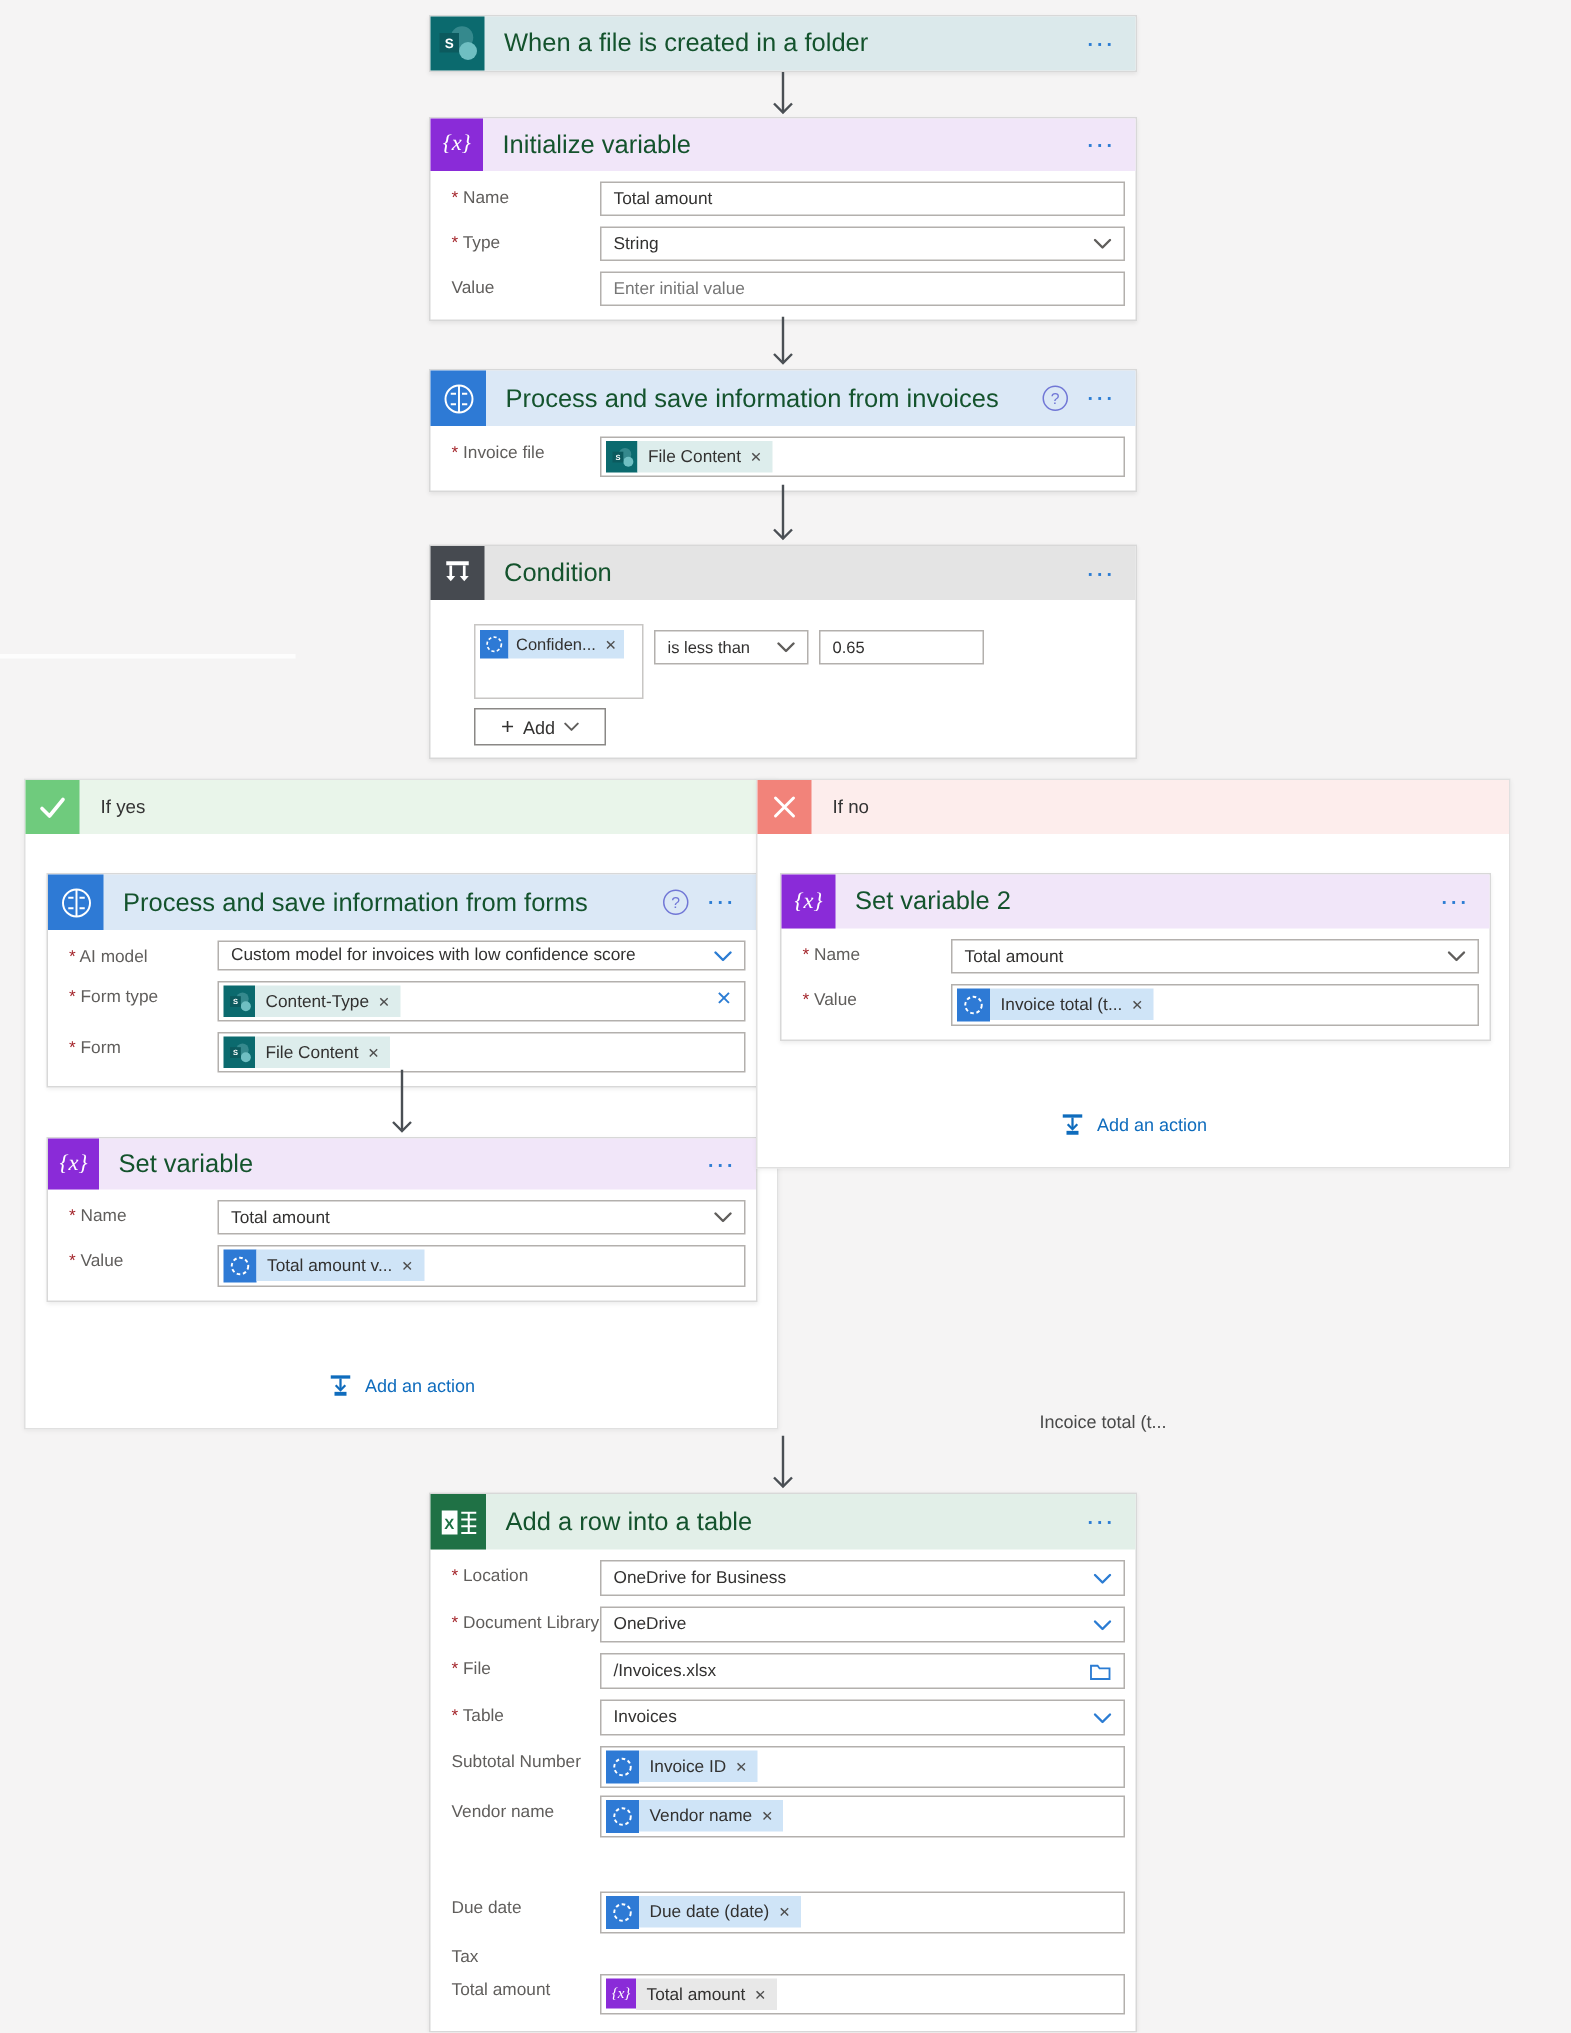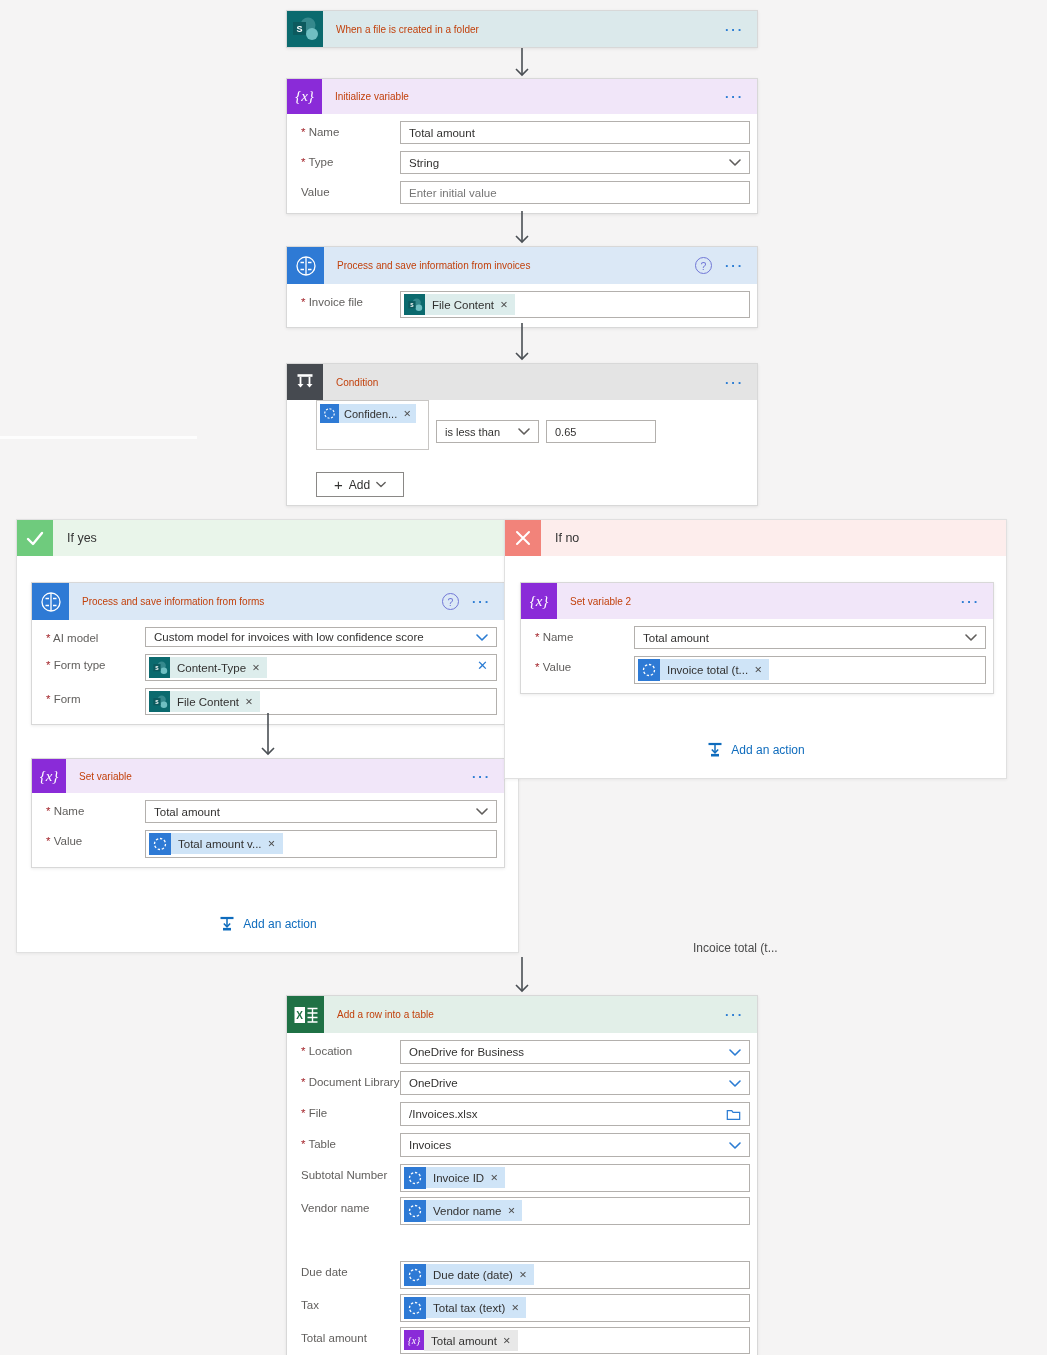--- a/index.html
+++ b/index.html
@@ -14,21 +14,21 @@
   .canvas { position:absolute; inset:0; }
 
   
   .card {
     position:absolute; background:#fff;
     border:1px solid #d8d8d8;
     box-shadow:0 1px 3px rgba(0,0,0,.08);
   }
   .card-header { display:flex; align-items:stretch; cursor:pointer; }
   .hicon { flex:none; display:flex; align-items:center; justify-content:center; color:#fff; }
-  .htitle { flex:1; display:flex; align-items:center; padding-left:13px; font-size:10px; color:#c2410c; }
+  .htitle { flex:1; display:flex; align-items:center; padding-left:13px; font-size:17px; color:#14532d; }
   .hmenu { display:flex; align-items:center; padding:0 13px; color:#2b7cd3; font-weight:bold; font-size:13px; cursor:pointer; }
   .hmenu::before { content:"···"; letter-spacing:2px; }
   .help { width:17px; height:17px; border:1.4px solid #7177d6; border-radius:50%;
           color:#7177d6; font-size:10.5px; display:flex; align-items:center; justify-content:center;
           align-self:center; cursor:pointer; }
   .help::before { content:"?"; }
 
   
   .fbody { padding:7px 0 9px 0; }
   .frow { display:flex; align-items:flex-start; padding:0 7px 0 14px; margin-bottom:7px; }
@@ -78,21 +78,21 @@
   
   .add-action { position:absolute; left:0; right:0; display:flex; justify-content:center; }
   .add-action-inner { display:flex; align-items:center; gap:7px; color:#0f6cbd; font-size:12px; cursor:pointer; }
 
   
   .arrow { position:absolute; }
   .arrow line, .arrow polyline { stroke:#4a4f54; stroke-width:1.6; fill:none; }
 
   
   .cond-body { position:relative; height:105px; }
-  .cond-operand { position:absolute; left:29px; top:0; width:113px; height:50px; border:1px solid #c8c6c4; padding:3px; }
+  .cond-operand { position:absolute; left:29px; top:16px; width:113px; height:50px; border:1px solid #c8c6c4; padding:3px; }
   .cond-op { position:absolute; left:149px; top:20px; width:103px; }
   .cond-val { position:absolute; left:259px; top:20px; width:110px; }
   .cond-add { position:absolute; left:29px; top:72px; width:88px; height:25px; border:1px solid #8a8886; background:#fff;
               display:flex; align-items:center; justify-content:center; gap:6px; font-size:12px; color:#323130; cursor:pointer; }
   .plus::before { content:"+"; font-size:15px; font-weight:400; }
 
   .stray { position:absolute; font-size:12px; color:#4a4a4a; }
   .artifact { position:absolute; background:#fdfdfd; }
 </style>
 </head>
@@ -579,35 +579,20 @@
             <span class="tok-pill pill-blue">
                   <span>Due date (date)</span>
                   <span class="tok-x"></span>
                 </span>
           </span>
         </span>
           </span>
       </div>
       <div class="frow" style="margin-bottom:5px;">
         <span class="flabel">Tax</span>
-        <span class="fctl">
-            <span class="tokfield">
-          <span class="token">
-            <span class="tok-ic ic-ai22">
-                  <svg width="22" height="22" viewBox="0 0 22 22">
-                    <circle cx="11" cy="11" r="5.5" fill="none" stroke="#fff" stroke-width="1.3" stroke-dasharray="2.4 1.8"></circle>
-                  </svg>
-                </span>
-            <span class="tok-pill pill-blue">
-                  <span>Total tax (text)</span>
-                  <span class="tok-x"></span>
-                </span>
-          </span>
-        </span>
-          </span>
       </div>
       <div class="frow" style="margin-bottom:2px;">
         <span class="flabel">Total amount</span>
         <span class="fctl">
             <span class="tokfield">
           <span class="token">
             <span class="tok-ic ic-vx20"></span>
             <span class="tok-pill pill-gray">
                   <span>Total amount</span>
                   <span class="tok-x"></span>

